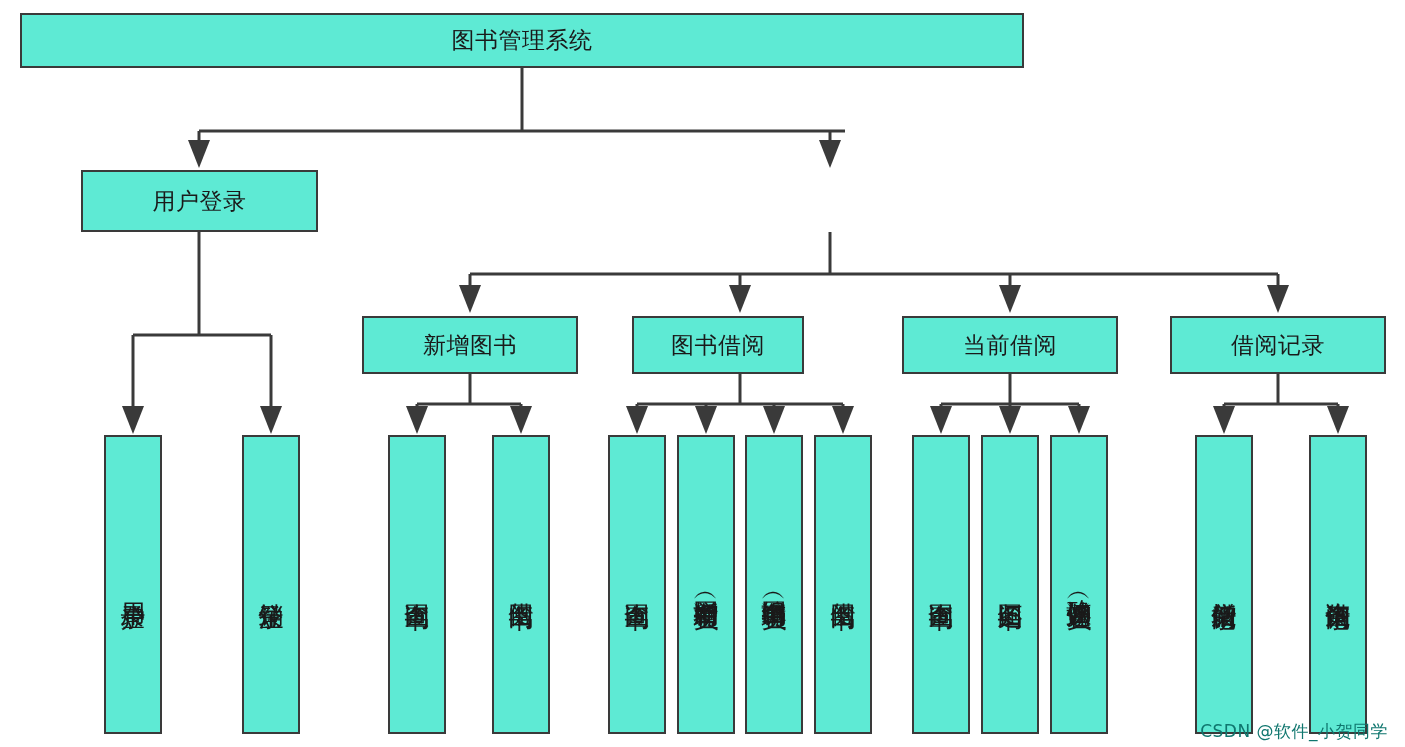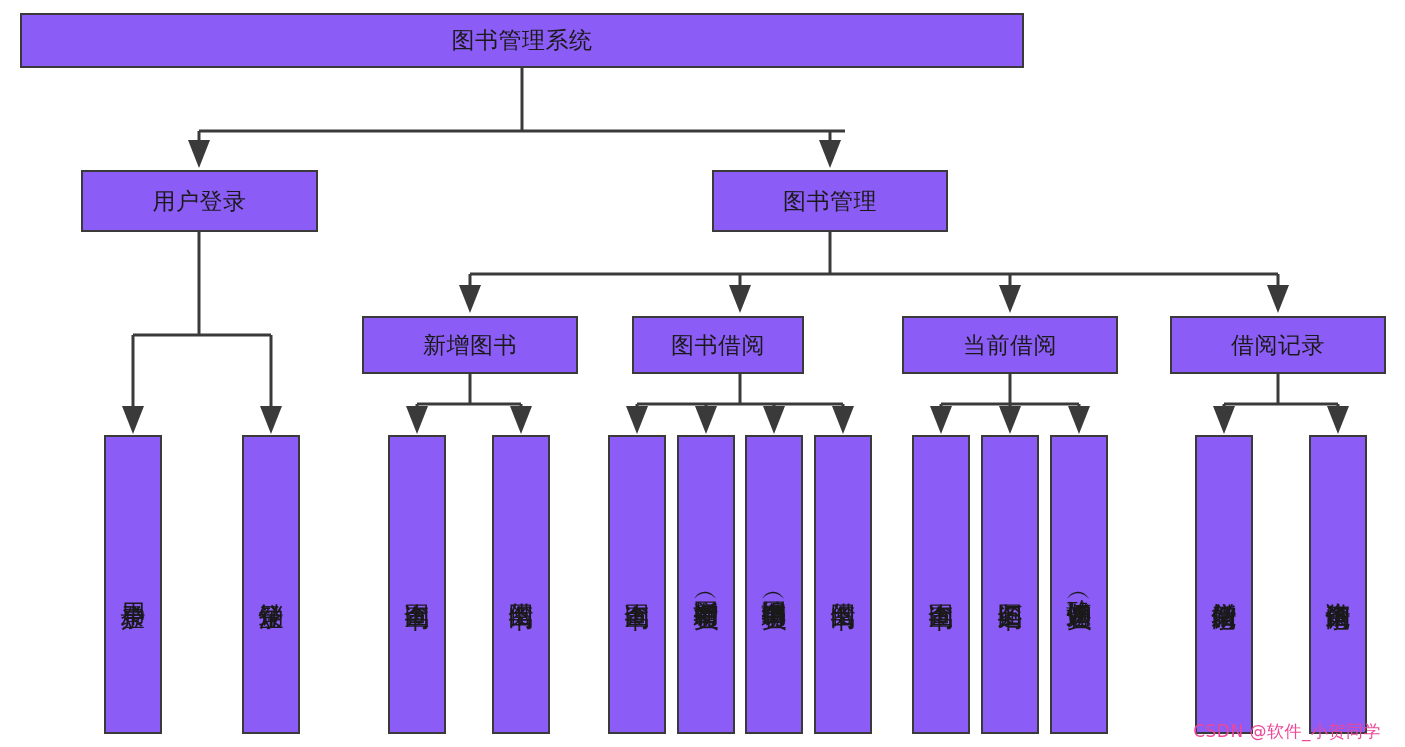--- a/index.html
+++ b/index.html
@@ -9,21 +9,21 @@
     font-family:"DejaVu Sans","Liberation Sans",sans-serif;
     overflow:hidden;
   }
   #canvas{position:relative;width:1405px;height:747px;}
 
   svg.links{position:absolute;left:0;top:0;width:1405px;height:747px;pointer-events:none;}
 
   .node{
     position:absolute;
     box-sizing:border-box;
-    background:#8b5cf6;
+    background:#5eead4;
     border:2.5px solid #3a3a3a;
     display:flex;
     align-items:center;
     justify-content:center;
     color:#1a1a1a;
   }
   .node .label{
     font-size:22px;
     line-height:1.15;
     letter-spacing:0.5px;
@@ -44,24 +44,24 @@
     font-size:25px;
     line-height:1.16;
     letter-spacing:1px;
     white-space:normal;
     max-height:278px;
     text-align:center;
   }
 
   .watermark{
     position:absolute;
-    right:24px;
+    right:17px;
     bottom:4px;
     font-size:17px;
-    color:#ec4899;
+    color:#0f766e;
     letter-spacing:0.5px;
     white-space:nowrap;
   }
 </style>
 </head>
 <body>
 
 <div id="canvas">
 
   <svg class="links" viewBox="0 0 1405 747">
@@ -144,23 +144,20 @@
     </g>
   </svg>
 
   <div class="node h-node" style="left:20px;top:13px;width:1004px;height:55px;">
     <span class="label">图书管理系统</span>
   </div>
 
   <div class="node h-node" style="left:81px;top:170px;width:237px;height:62px;">
     <span class="label">用户登录</span>
   </div>
-  <div class="node h-node" style="left:712px;top:170px;width:236px;height:62px;">
-    <span class="label">图书管理</span>
-  </div>
 
   <div class="node h-node" style="left:362px;top:316px;width:216px;height:58px;">
     <span class="label">新增图书</span>
   </div>
   <div class="node h-node" style="left:632px;top:316px;width:172px;height:58px;">
     <span class="label">图书借阅</span>
   </div>
   <div class="node h-node" style="left:1170px;top:316px;width:216px;height:58px;">
     <span class="label">借阅记录</span>
   </div>

